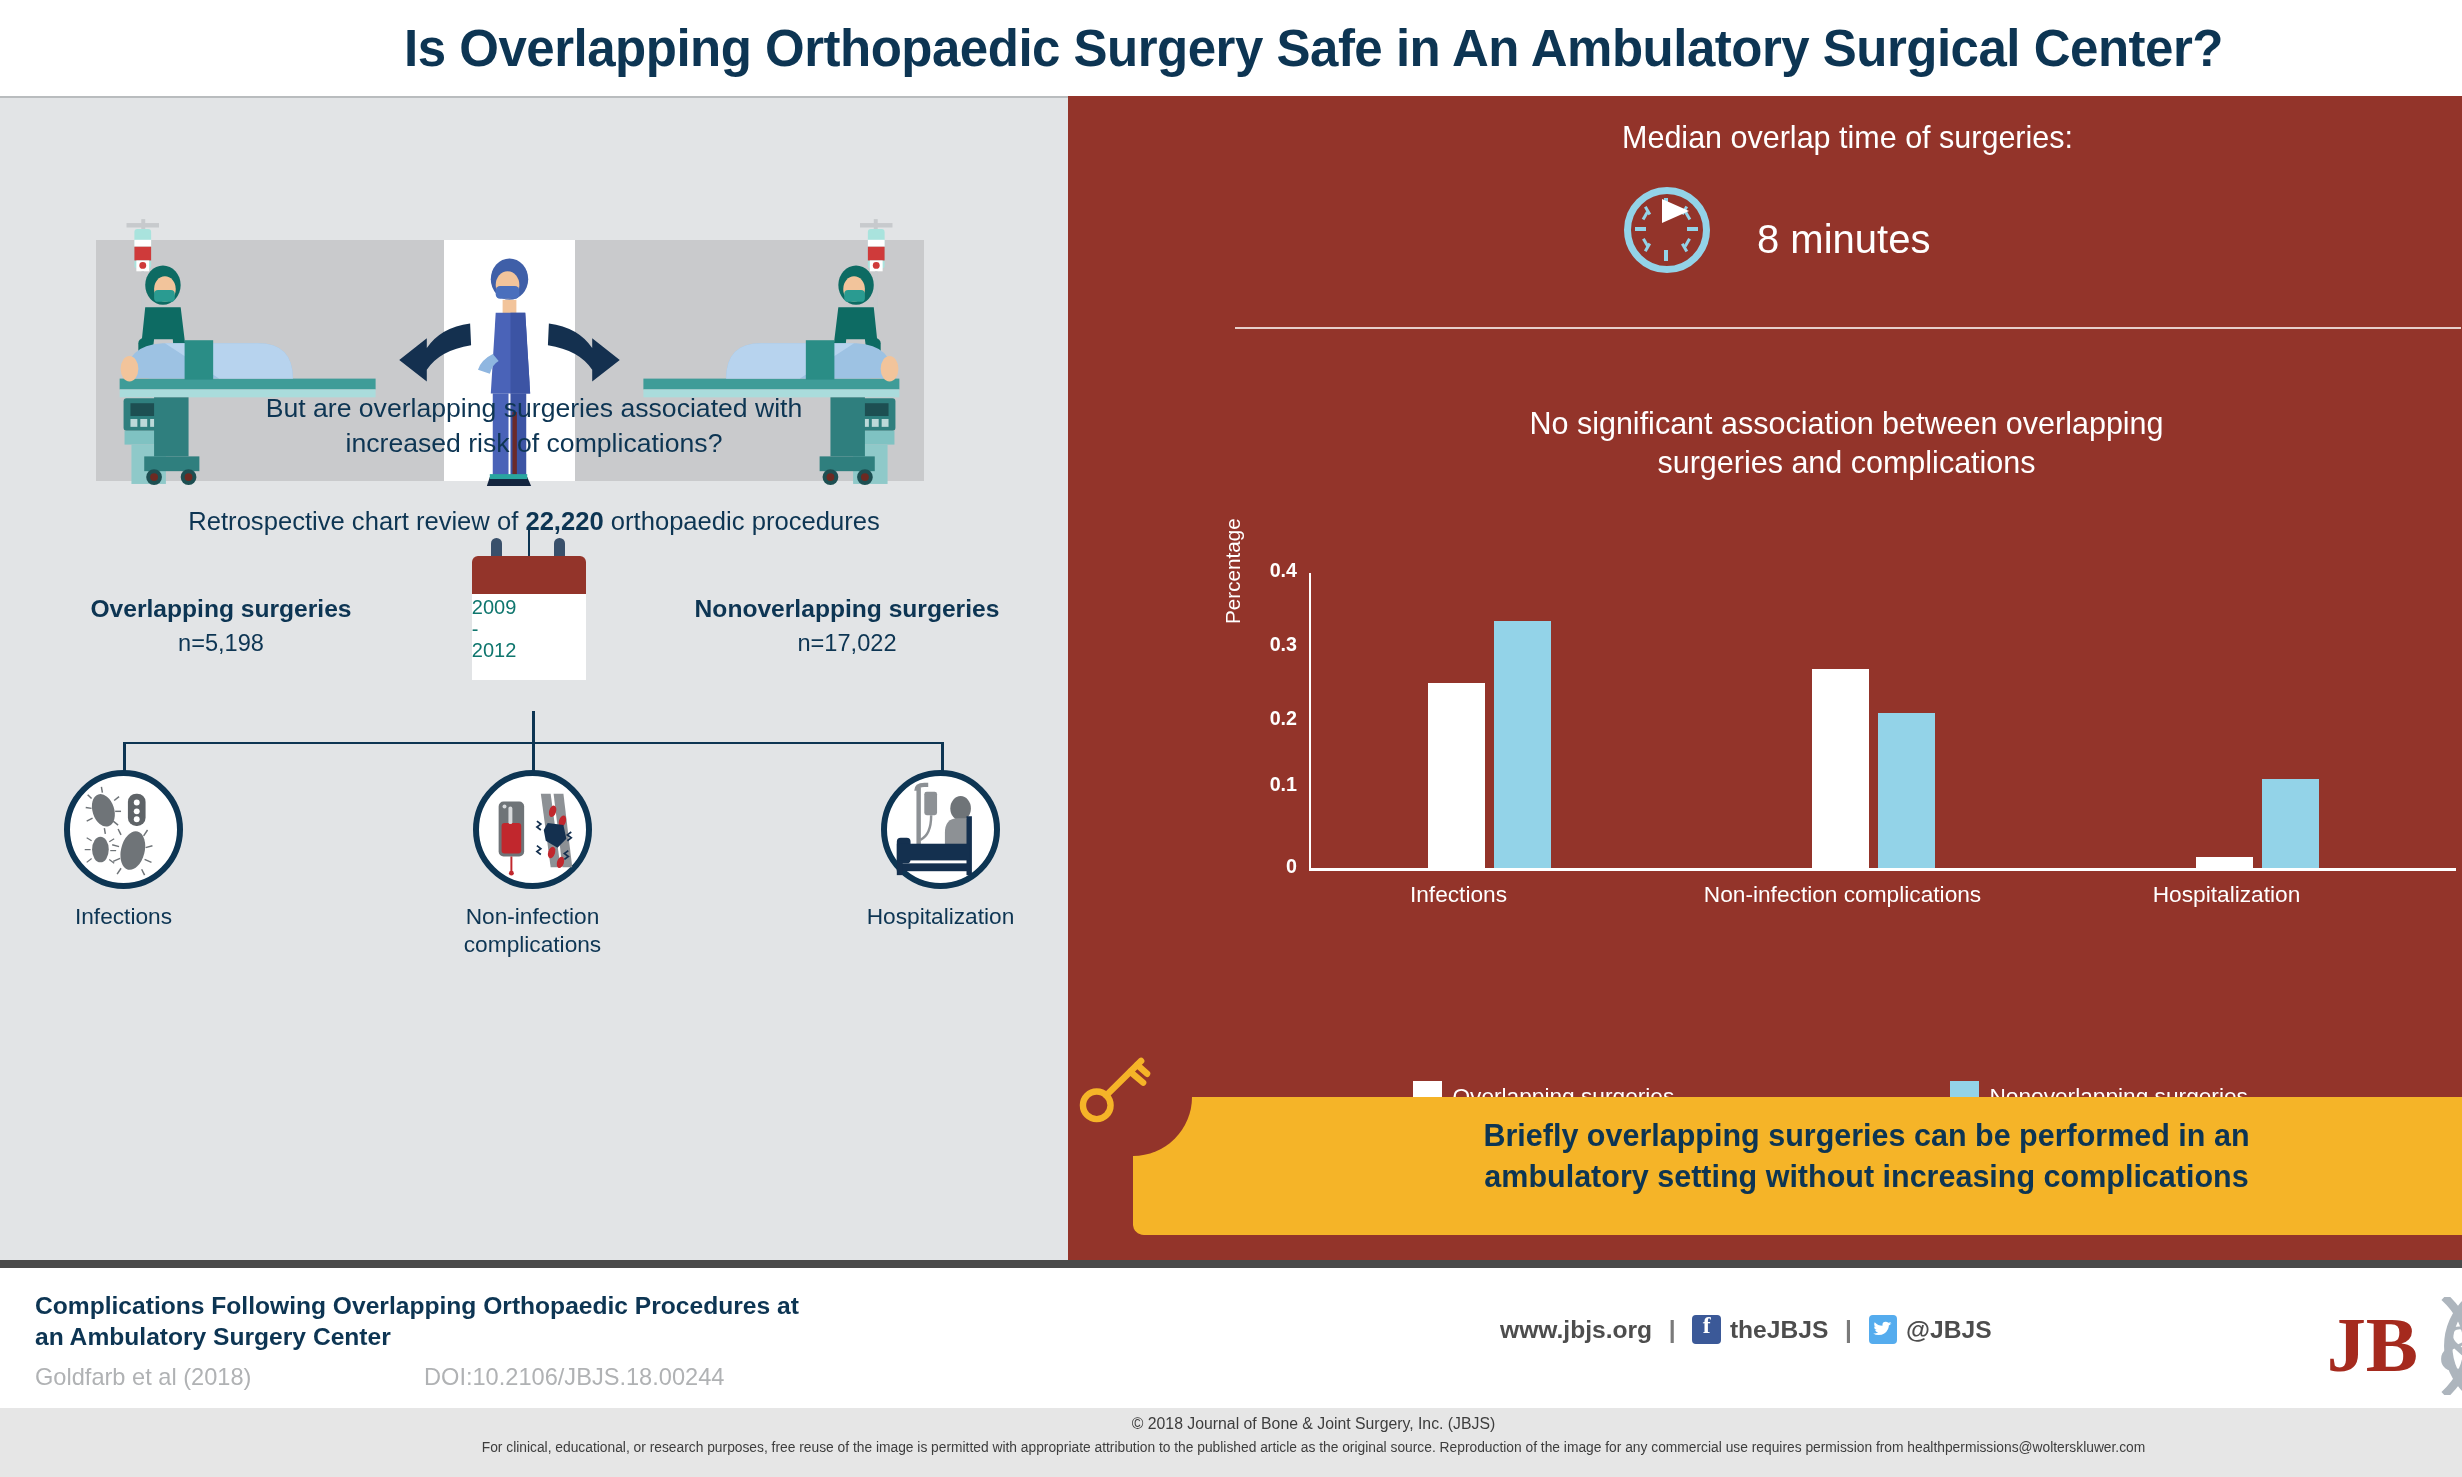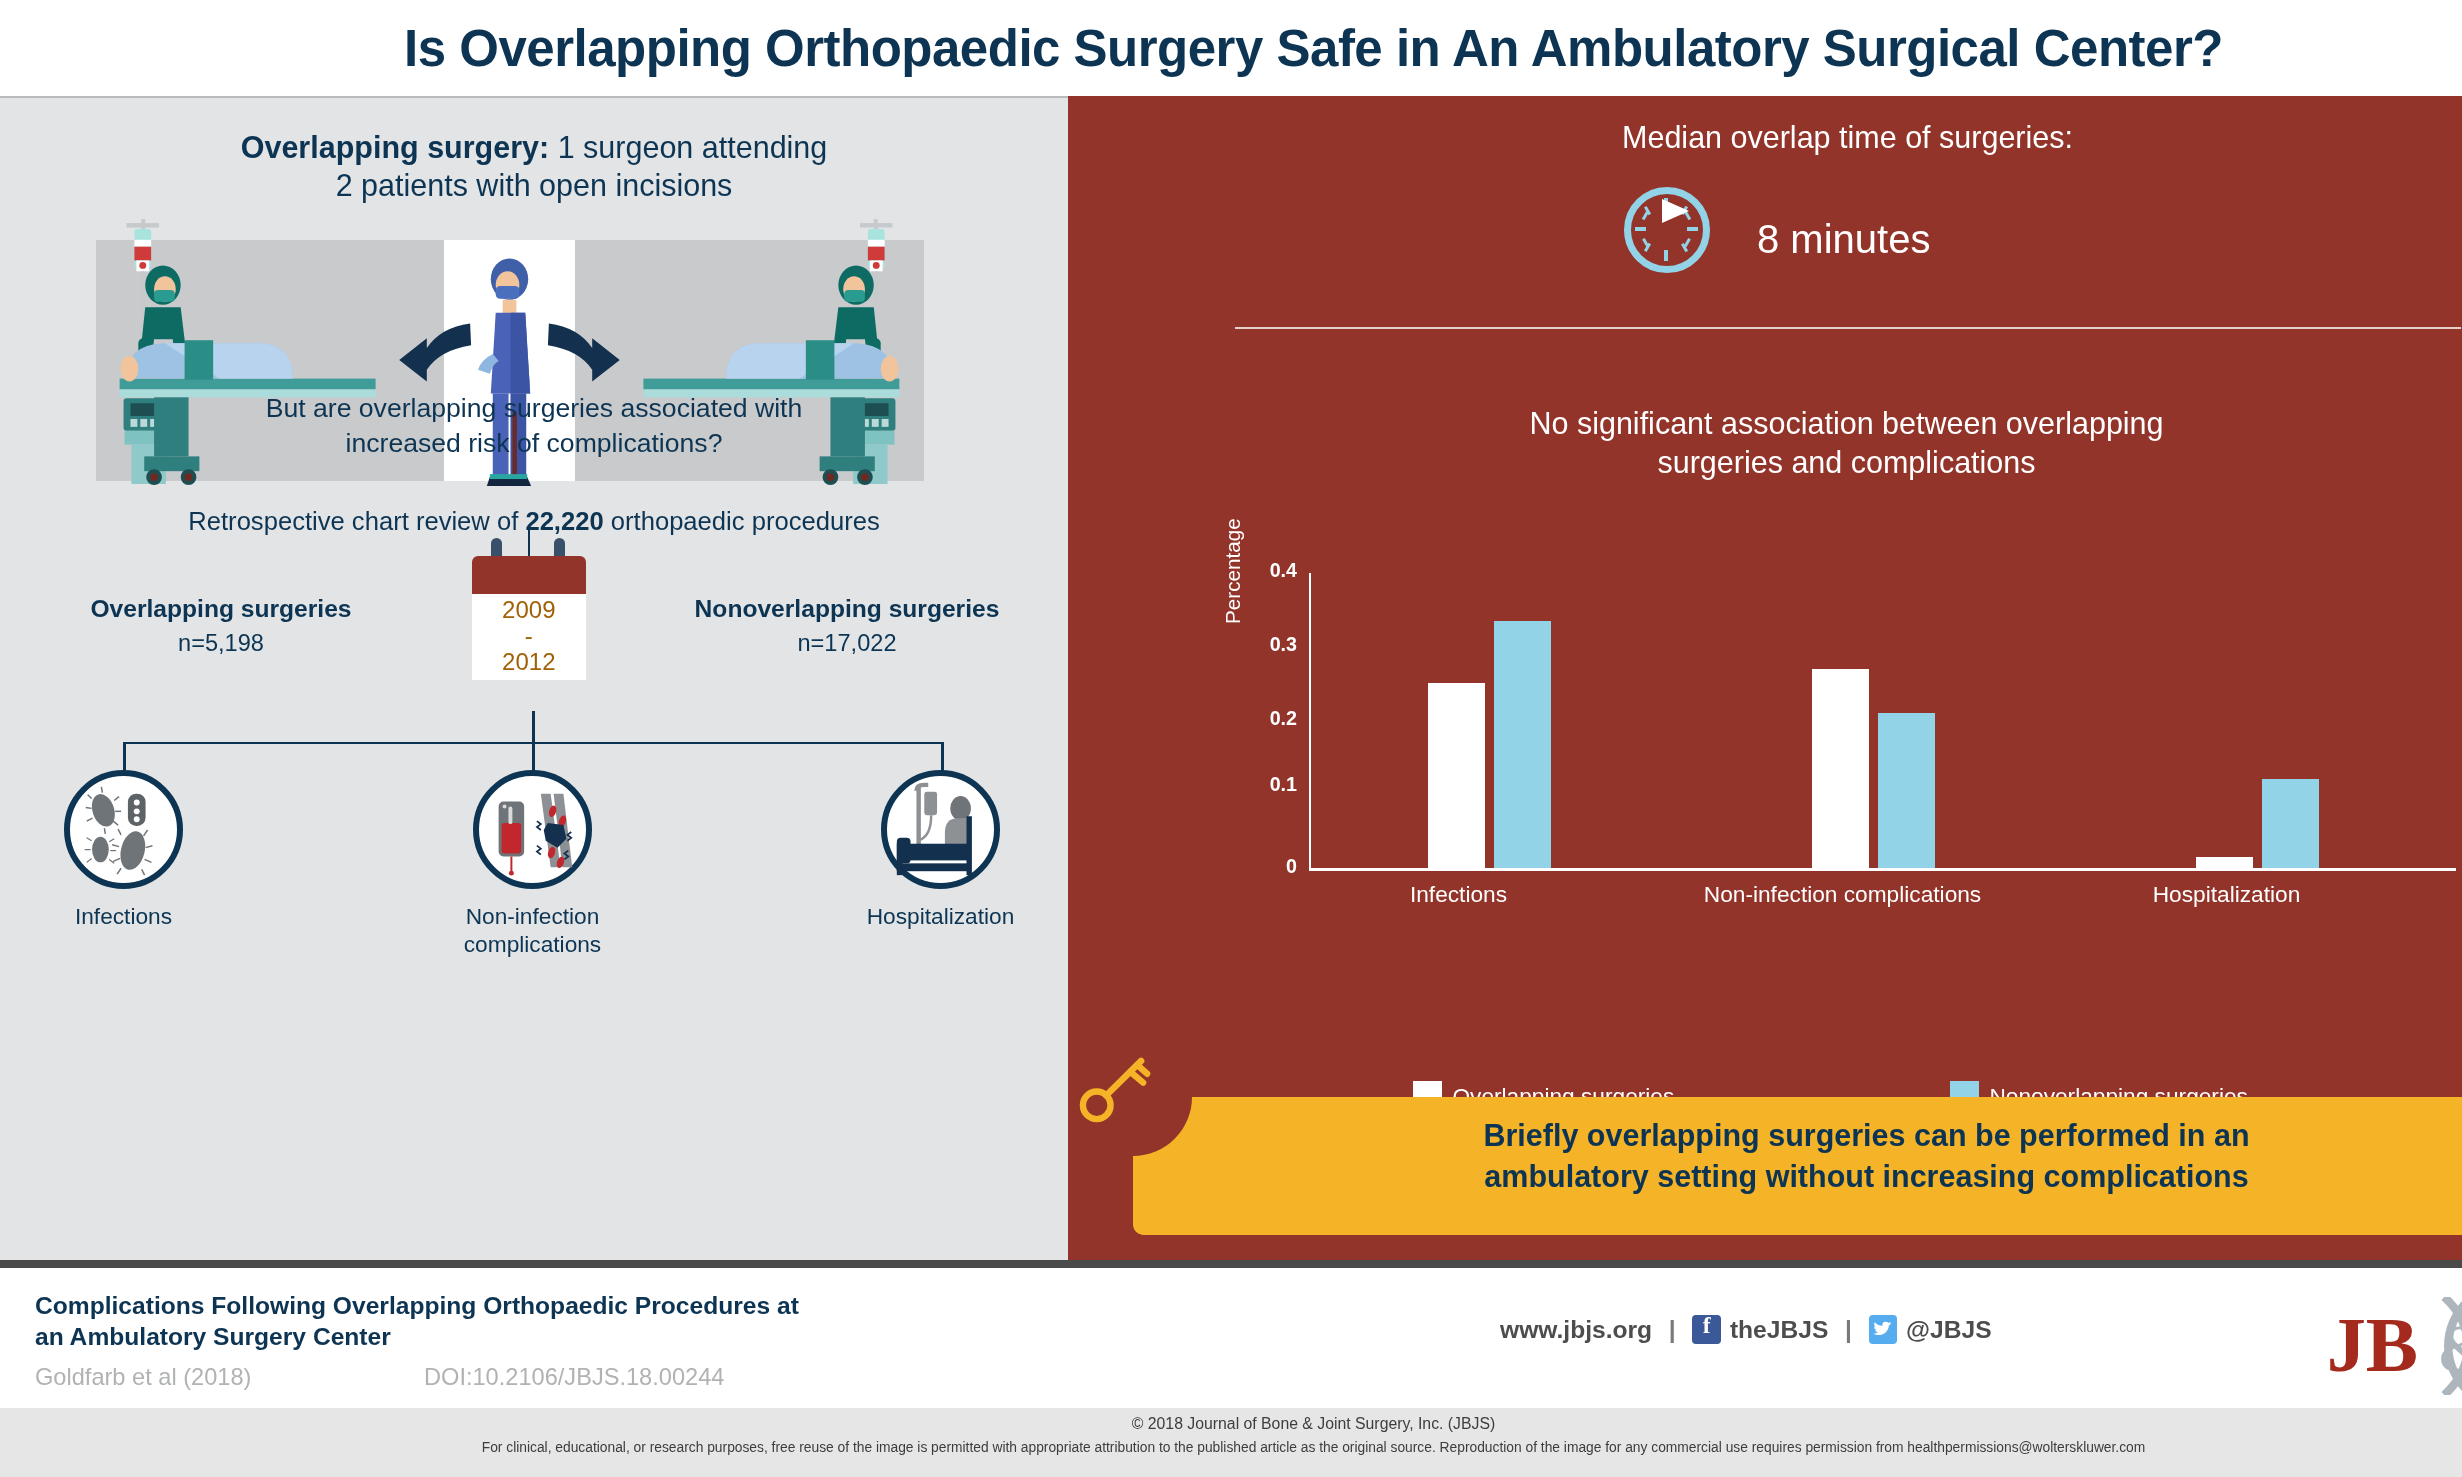--- a/index.html
+++ b/index.html
@@ -57,21 +57,21 @@
   .review-text b{font-weight:bold;}
 
   
   .cal-wrap{position:absolute;left:457px;top:458px;width:153px;height:123px;}
   .cal-ring{position:absolute;width:10.8px;height:38px;border-radius:5.4px;background:#39506b;top:-17.7px;}
   .cal-ring.a{left:34px;} .cal-ring.b{left:97px;}
   .cal-stem{position:absolute;left:71px;top:-30.5px;width:2px;height:32.5px;background:#0d3553;}
   .cal-body{position:absolute;left:14.8px;top:0;width:114px;height:124px;background:#ffffff;border-radius:5.9px 5.9px 0 0;overflow:hidden;}
   .cal-top{width:114px;height:38px;background:#93342a;}
   .cal-years{
-    text-align:center;color:#a16207;font-size:24px;line-height:1.08;padding-top:3px;
+    color:#0f766e;font-size:20px;line-height:1.08;padding-top:3px;
   }
 
   .grp-left{position:absolute;left:34px;top:497px;width:374px;text-align:center;color:#0d3553;}
   .grp-right{position:absolute;left:660px;top:497px;width:374px;text-align:center;color:#0d3553;}
   .grp-title{font-size:24.6px;font-weight:bold;}
   .grp-n{font-size:23.6px;margin-top:6.9px;}
 
   
   .tree{position:absolute;left:0;top:613px;width:1068px;height:59px;}
   .tree .vtop{position:absolute;left:532px;top:0;width:2.5px;height:32.5px;background:#0d3553;}
@@ -202,24 +202,20 @@
 <div class="page">
 
   <div class="titlebar">
     <div class="title-text">Is Overlapping Orthopaedic Surgery Safe in An Ambulatory Surgical Center?</div>
   </div>
 
   <div class="panels">
 
     <div class="panel-left">
 
-      <div class="lead">
-        <div><b>Overlapping surgery:</b><span> 1 surgeon attending</span></div>
-        <div>2 patients with open incisions</div>
-      </div>
 
       <div class="illus">
         <div class="illus-bg-l"></div>
         <div class="illus-gap"></div>
         <div class="illus-bg-r"></div>
 
         <svg width="827" height="276" viewBox="0 0 1680 560" style="position:absolute;left:0;top:0;">
 
           <g>
 

